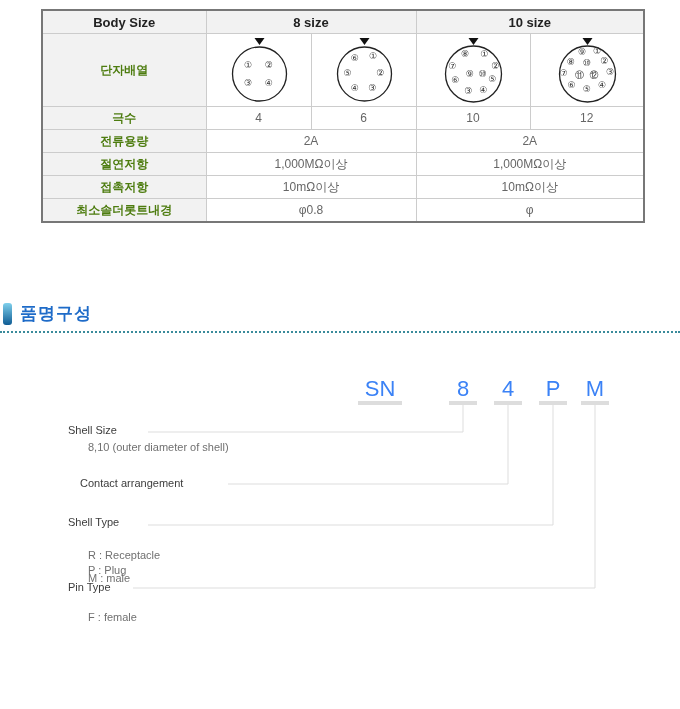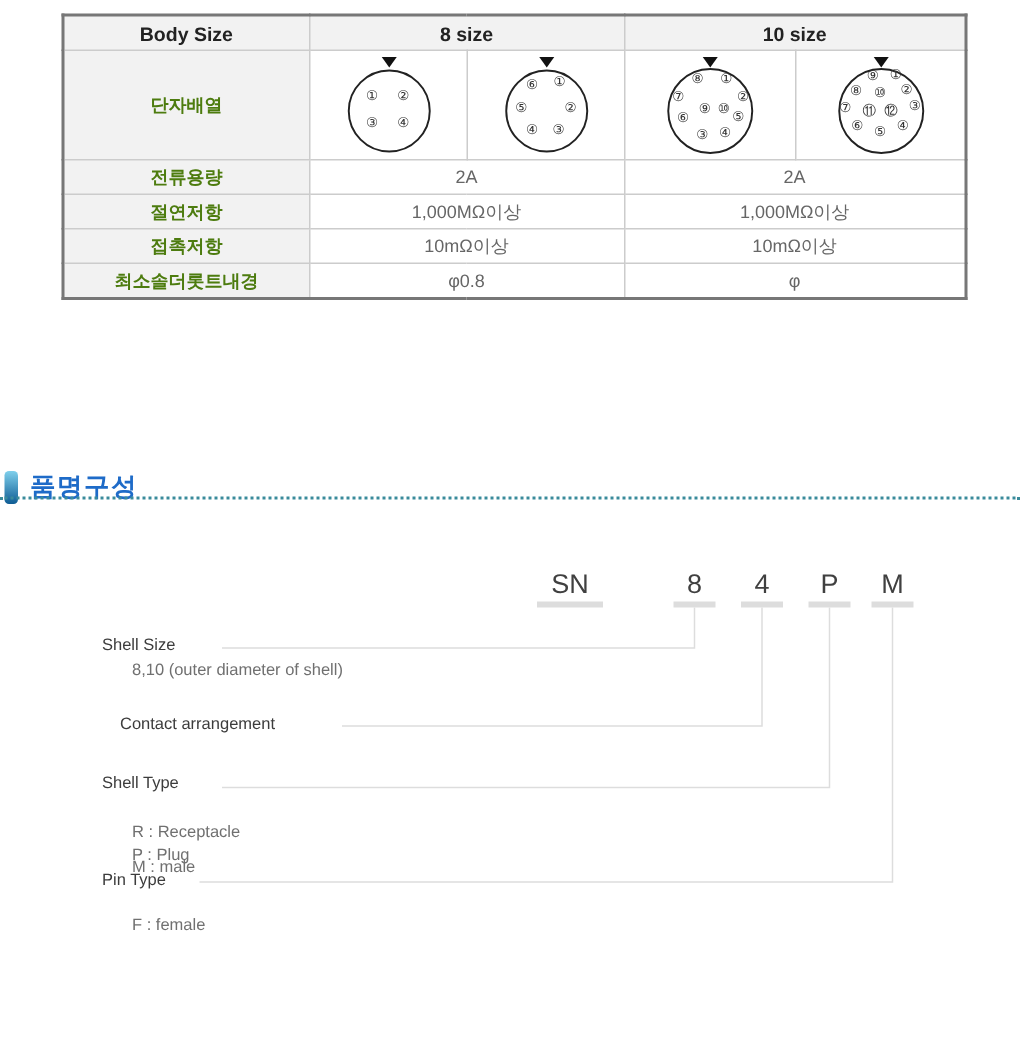--- a/index.html
+++ b/index.html
@@ -18,31 +18,31 @@
   .spec-table tr.diag td{height:72px;background:#fff;}
   .spec-table tr.diag td.lbl{background:#f2f2f2;}
 
   
   .connector{position:relative;width:80px;height:68px;margin:0 auto;}
   .connector svg{position:absolute;left:0;top:0;}
   .pin{position:absolute;transform:translate(-50%,-50%);font-size:9px;color:#333;
        line-height:1;font-family:"DejaVu Sans",sans-serif;}
 
   
-  .section-head{position:absolute;left:3px;top:313px;display:flex;align-items:center;}
+  .section-head{position:absolute;left:3px;top:302px;display:flex;align-items:center;}
   .accent-bar{width:9px;height:22px;border-radius:3px;margin-right:8px;
               background:linear-gradient(#7fd0ec,#0f5c94);}
   .section-title{font-size:17px;font-weight:bold;color:#1e6bc8;letter-spacing:1px;}
   .dotted-divider{position:absolute;left:0;top:331px;width:680px;height:0;
                   border-top:2px dotted #3a8b9b;}
 
   
   .pn-lines{position:absolute;left:0;top:0;pointer-events:none;}
   .code{position:absolute;top:380px;text-align:center;}
-  .code-text{font-size:18px;color:#404040;line-height:18px;}
+  .code-text{font-size:22px;color:#3b82f6;line-height:18px;}
   .code-underline{margin-top:3px;height:4px;background:#ddd;}
   .pn-title{position:absolute;font-size:11px;color:#3c3c3c;line-height:15px;}
   .pn-sub{position:absolute;font-size:11px;color:#707070;line-height:12px;}
 </style>
 </head>
 <body>
 
 <div class="page">
 
   <table class="spec-table">
@@ -121,20 +121,27 @@
               <span class="pin" style="left: 41%; top: 57%;">⑪</span>
               <span class="pin" style="left: 59%; top: 57%;">⑫</span>
               <span class="pin" style="left: 79%; top: 53%;">③</span>
               <span class="pin" style="left: 31%; top: 72%;">⑥</span>
               <span class="pin" style="left: 50%; top: 78%;">⑤</span>
               <span class="pin" style="left: 69%; top: 72%;">④</span>
             </div>
         </td>
       </tr>
 
+      <tr class="std">
+        <td class="lbl">극수</td>
+        <td>4</td>
+        <td>6</td>
+        <td>10</td>
+        <td>12</td>
+      </tr>
 
 
       <tr class="std">
         <td class="lbl">전류용량</td>
         <td colspan="2">2A</td>
         <td colspan="2">2A</td>
       </tr>
 
       <tr class="std">
         <td class="lbl">절연저항</td>

